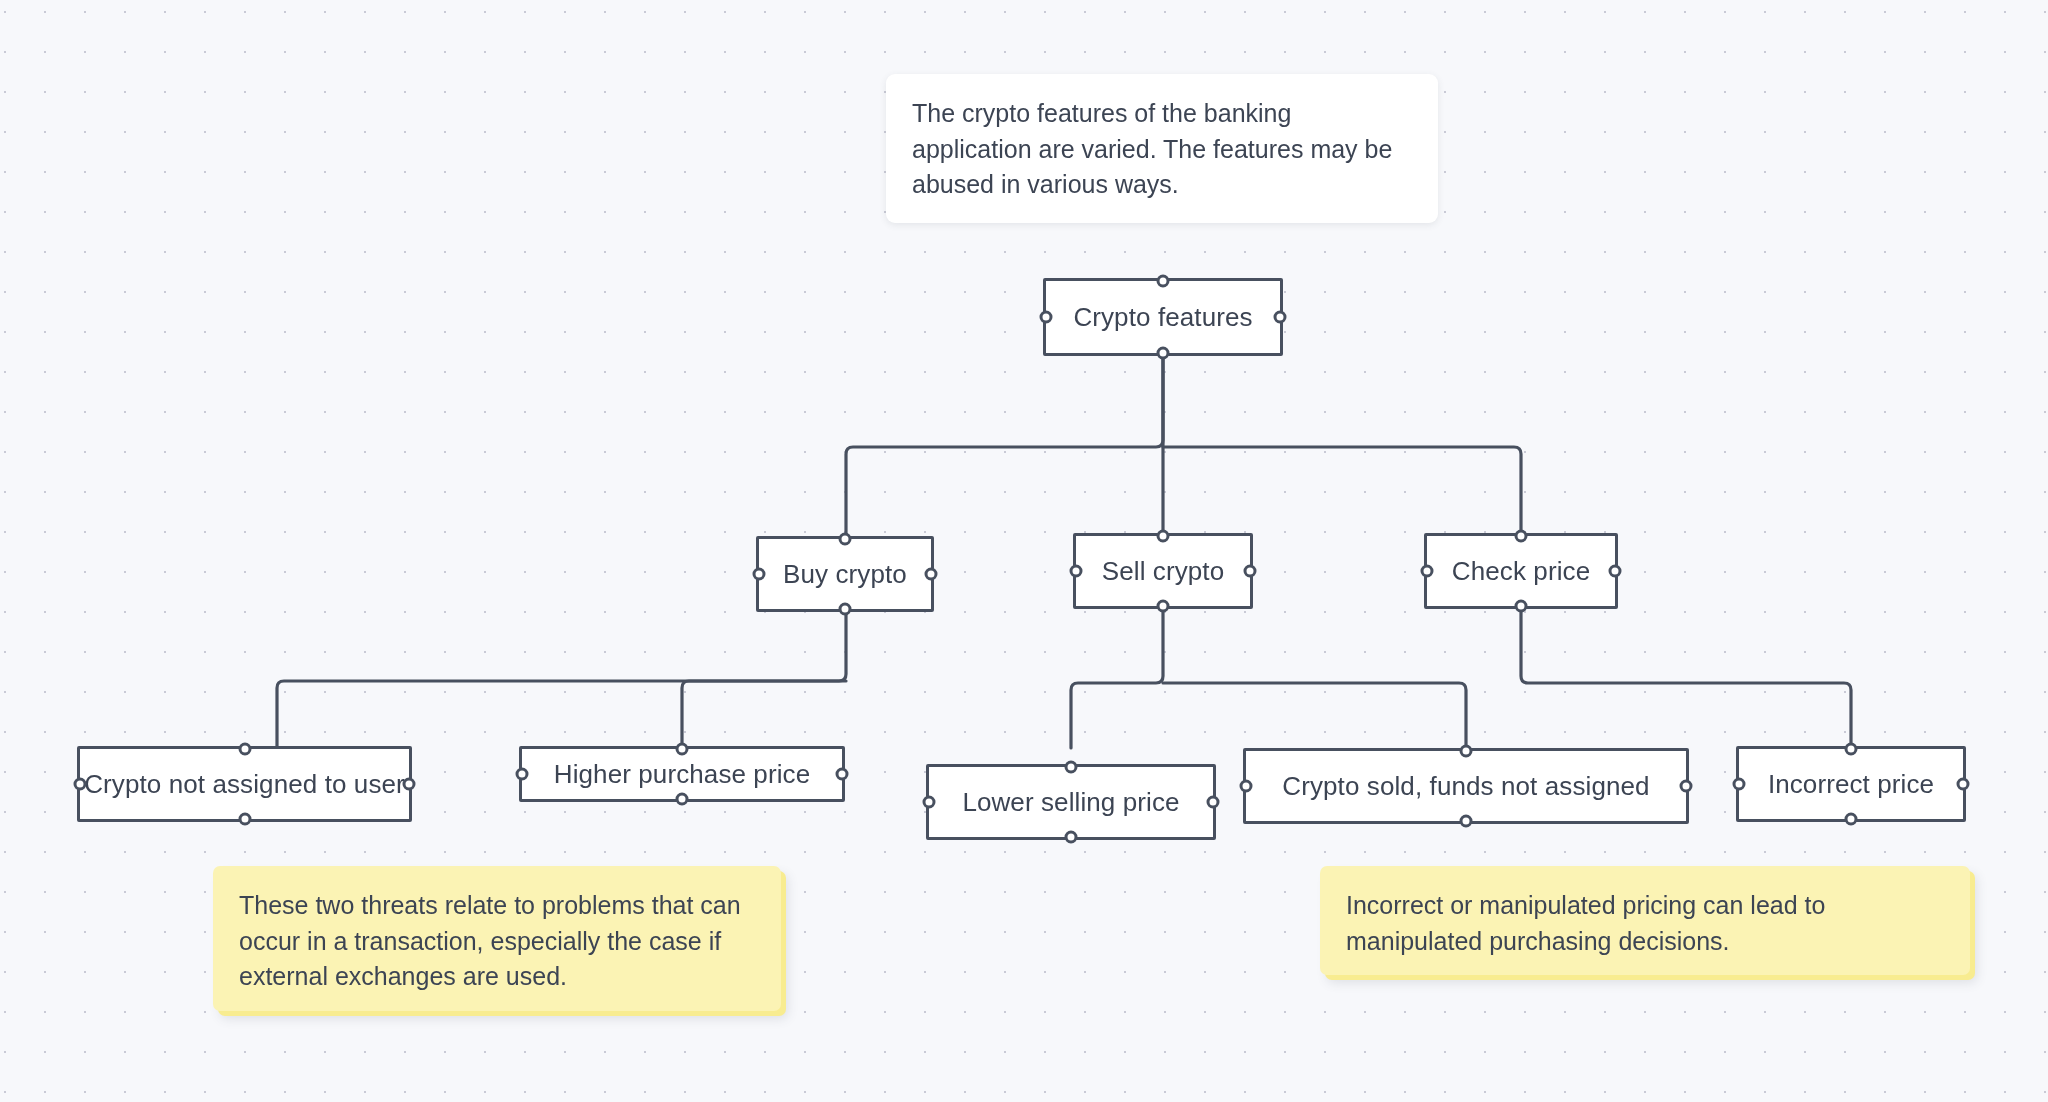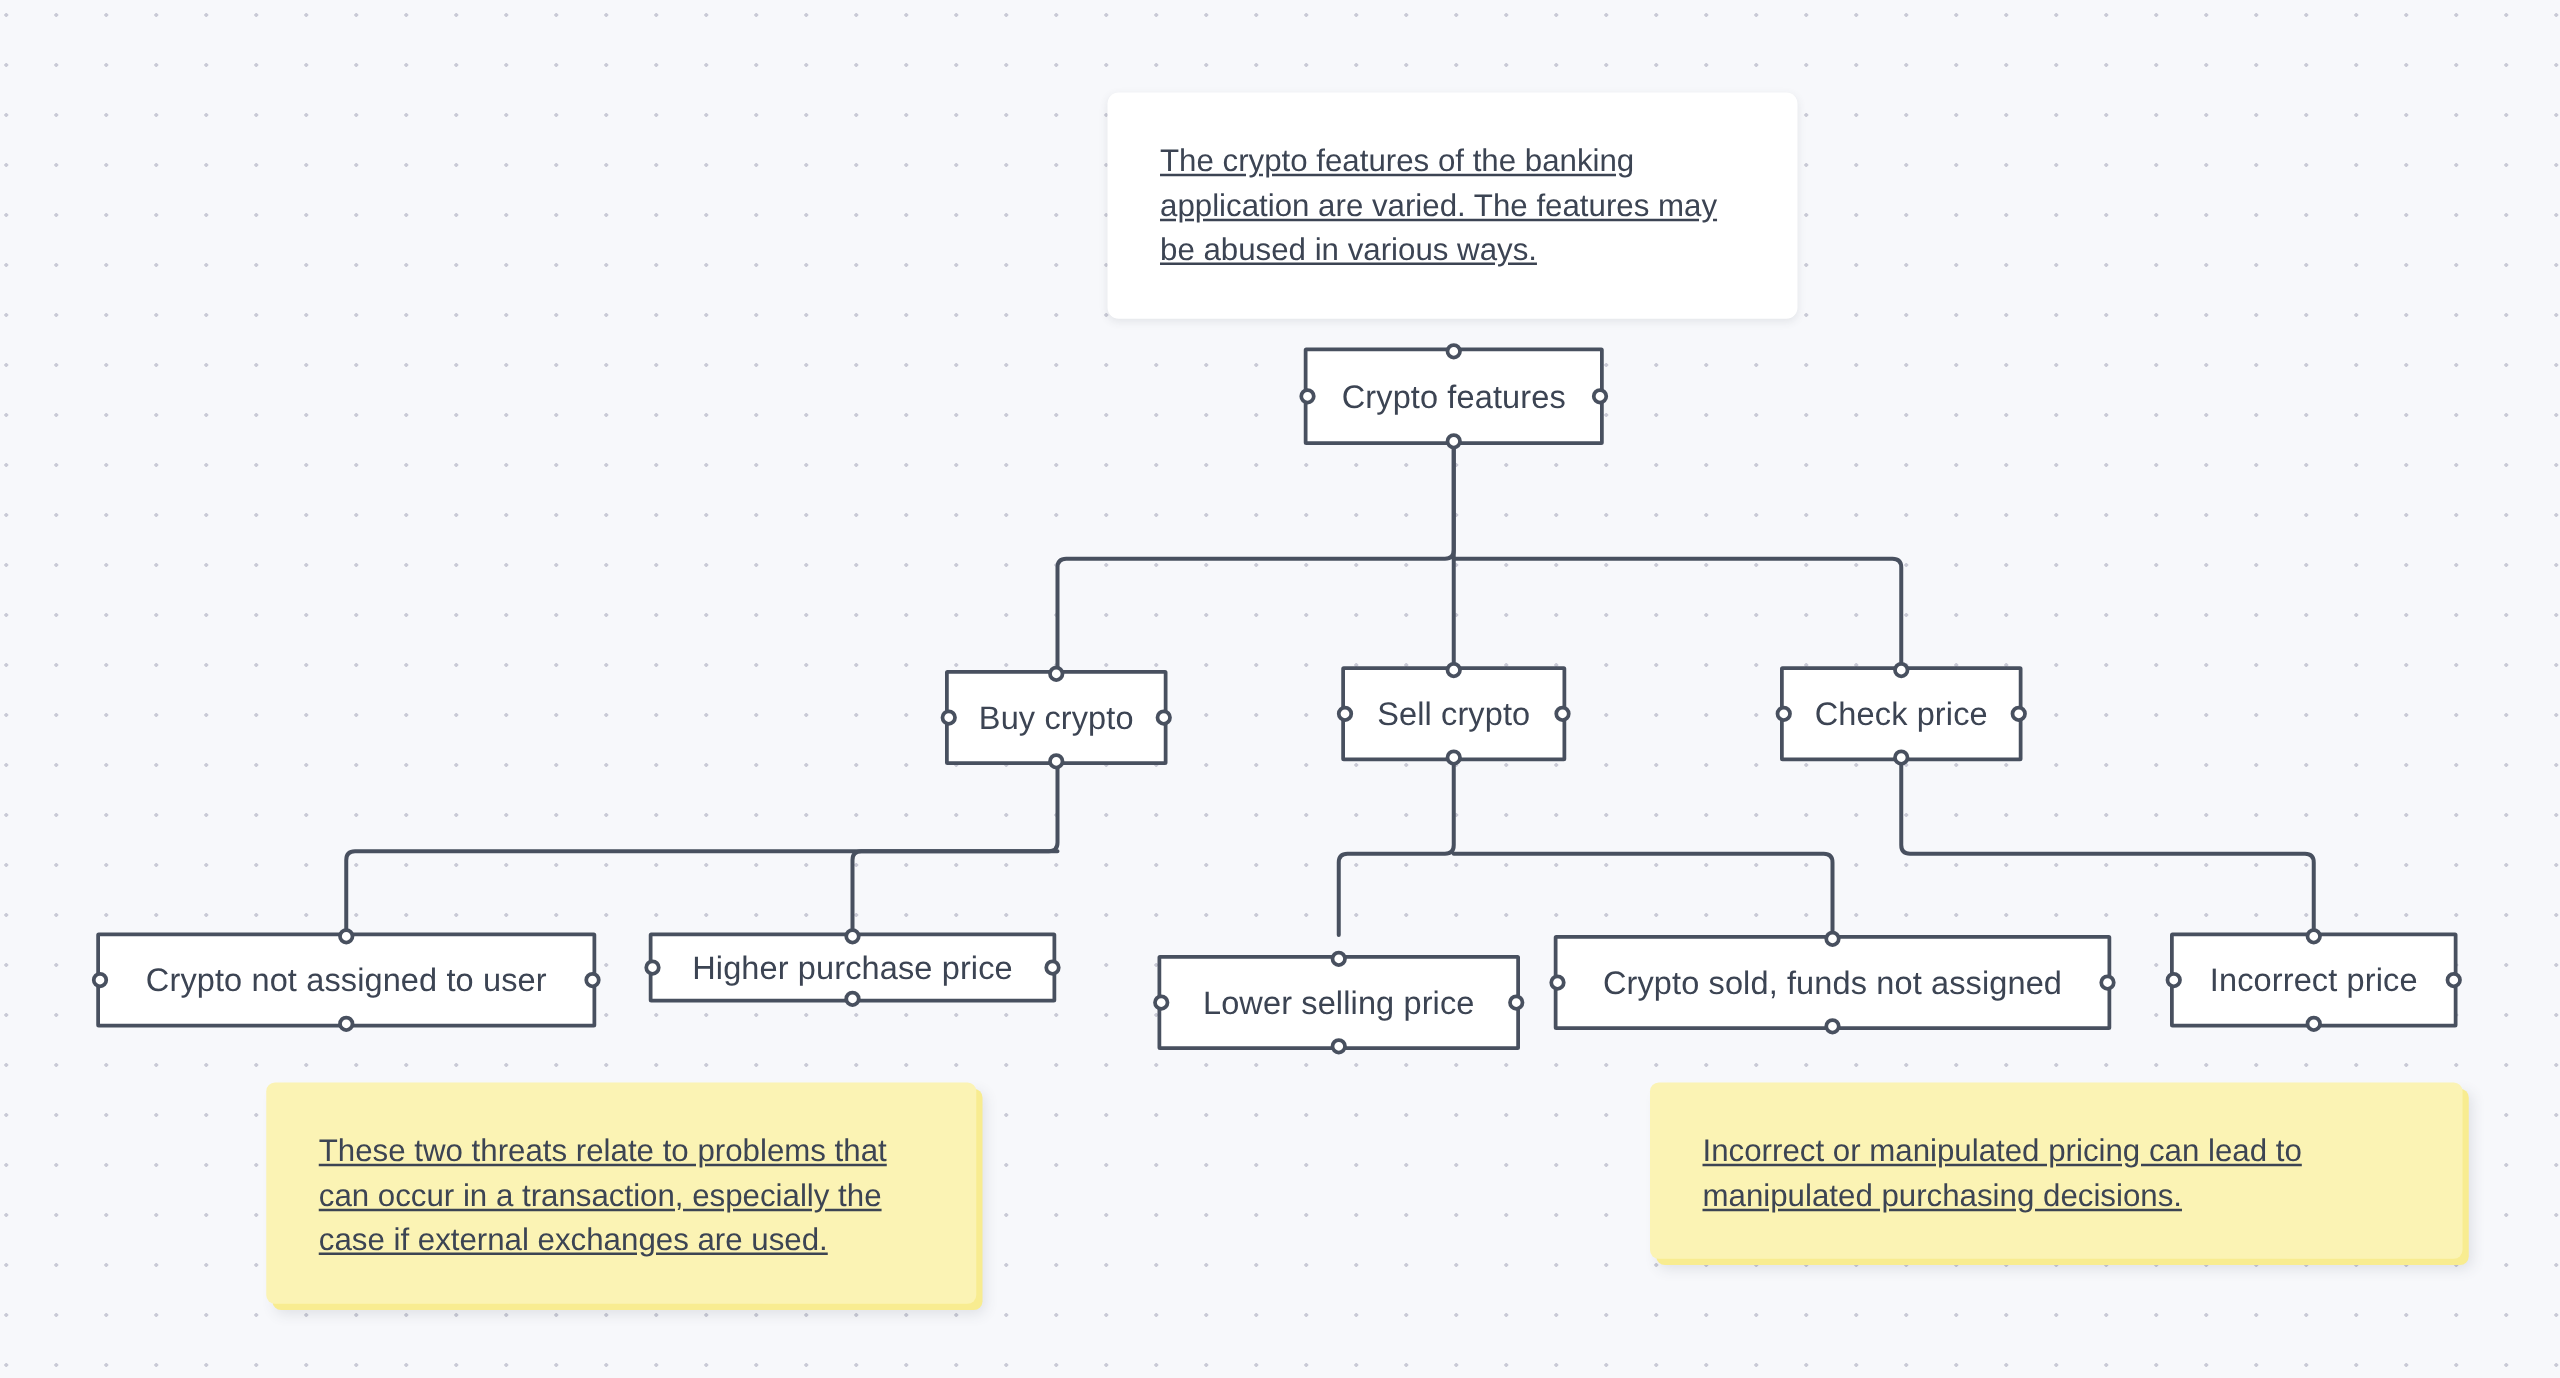--- a/index.html
+++ b/index.html
@@ -90,21 +90,21 @@
     border-radius: 9px;
     padding: 22px 26px 20px 26px;
     box-shadow: 0 2px 7px rgba(60, 68, 83, 0.10);
   }
   .note-yellow {
     background: #fbf3b4;
     border-radius: 7px;
     padding: 22px 26px 16px 26px;
     box-shadow: 5px 5px 0 0 #f8ec90, 7px 8px 11px rgba(60, 68, 83, 0.13);
   }
-  .note-text { margin: 16px; text-decoration: underline; }
+  .note-text { margin: 0; }
 </style>
 </head>
 <body>
 
 <div id="canvas">
 
   <svg id="edges" viewBox="0 0 2048 1102" width="2048" height="1102" xmlns="http://www.w3.org/2000/svg">
 
     <path class="edge-path" d="M 1163 356 L 1163 440 Q 1163 447 1156 447 L 853 447 Q 846 447 846 454 L 846 536"></path>
     <path class="edge-path" d="M 1163 356 L 1163 533"></path>
@@ -156,21 +156,21 @@
   </div>
 
   <div class="node" style="left:1424px; top:533px; width:194px; height:76px;">
     <span class="node-label">Check price</span>
     <span class="port top"></span>
     <span class="port right"></span>
     <span class="port bottom"></span>
     <span class="port left"></span>
   </div>
 
-  <div class="node" style="left:77px; top:746px; width:400px; height:76px;">
+  <div class="node" style="left:77px; top:746px; width:335px; height:76px;">
     <span class="node-label">Crypto not assigned to user</span>
     <span class="port top"></span>
     <span class="port right"></span>
     <span class="port bottom"></span>
     <span class="port left"></span>
   </div>
 
   <div class="node" style="left:519px; top:746px; width:326px; height:56px;">
     <span class="node-label">Higher purchase price</span>
     <span class="port top"></span>

